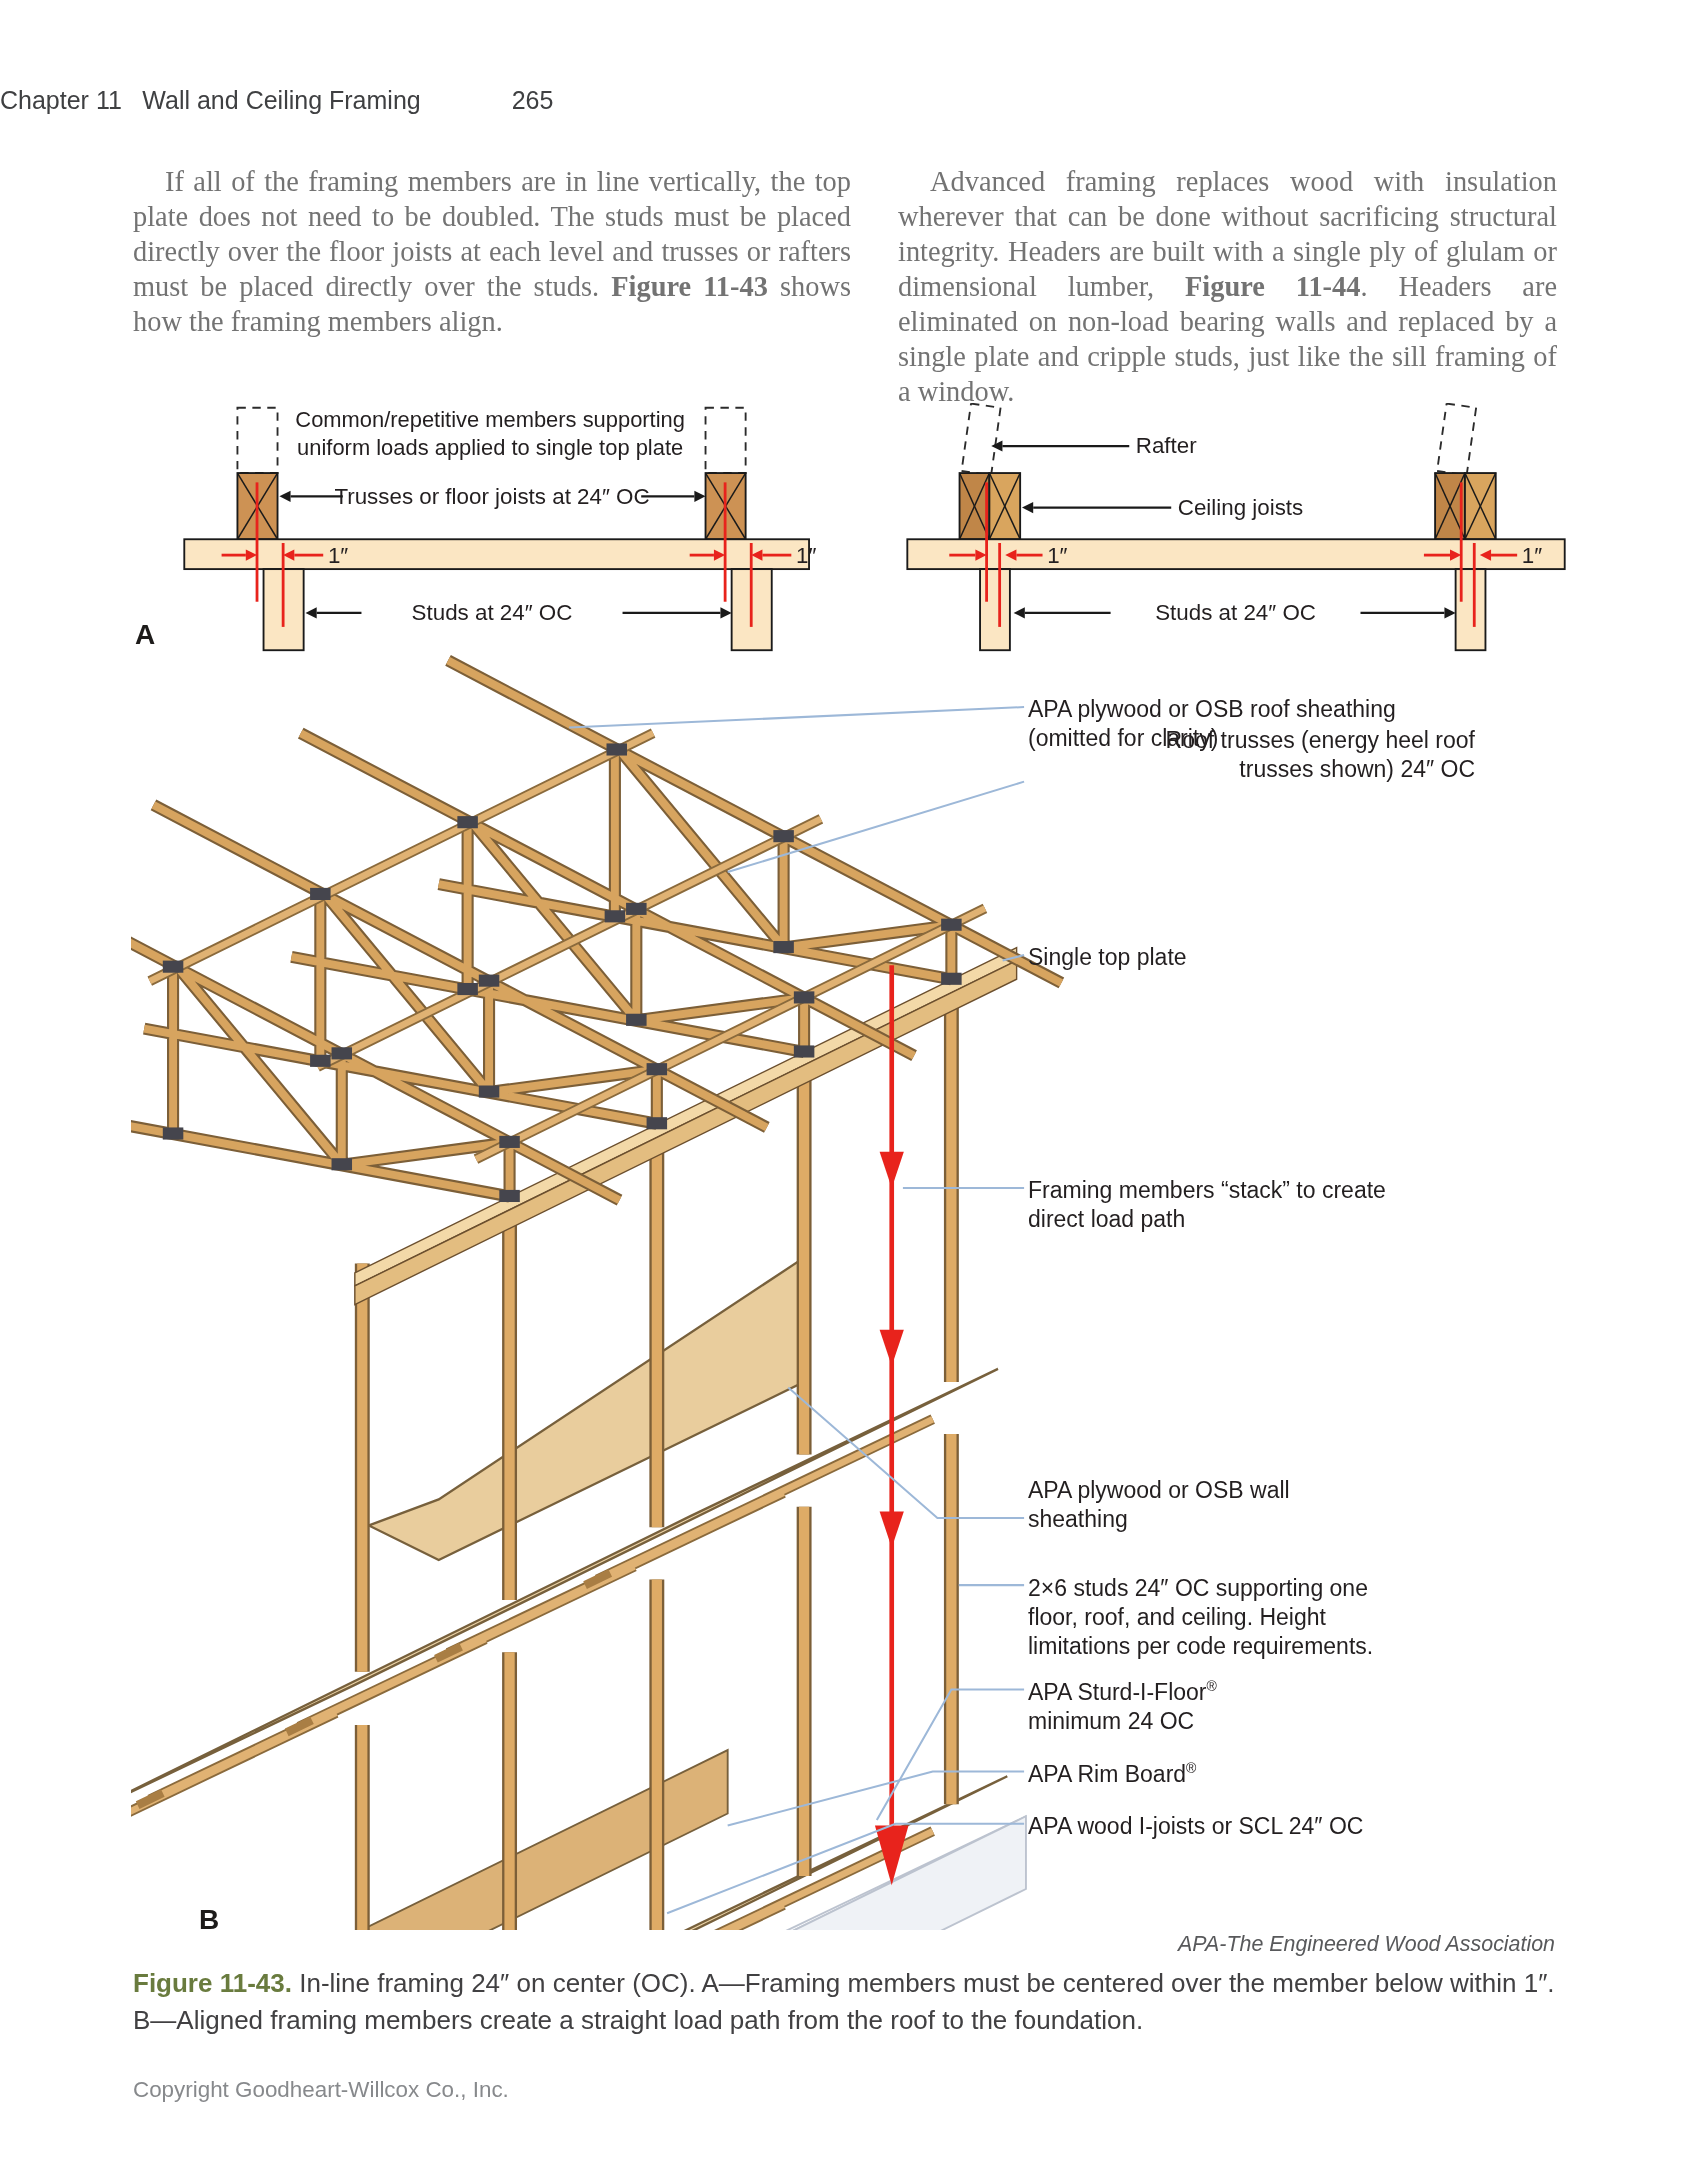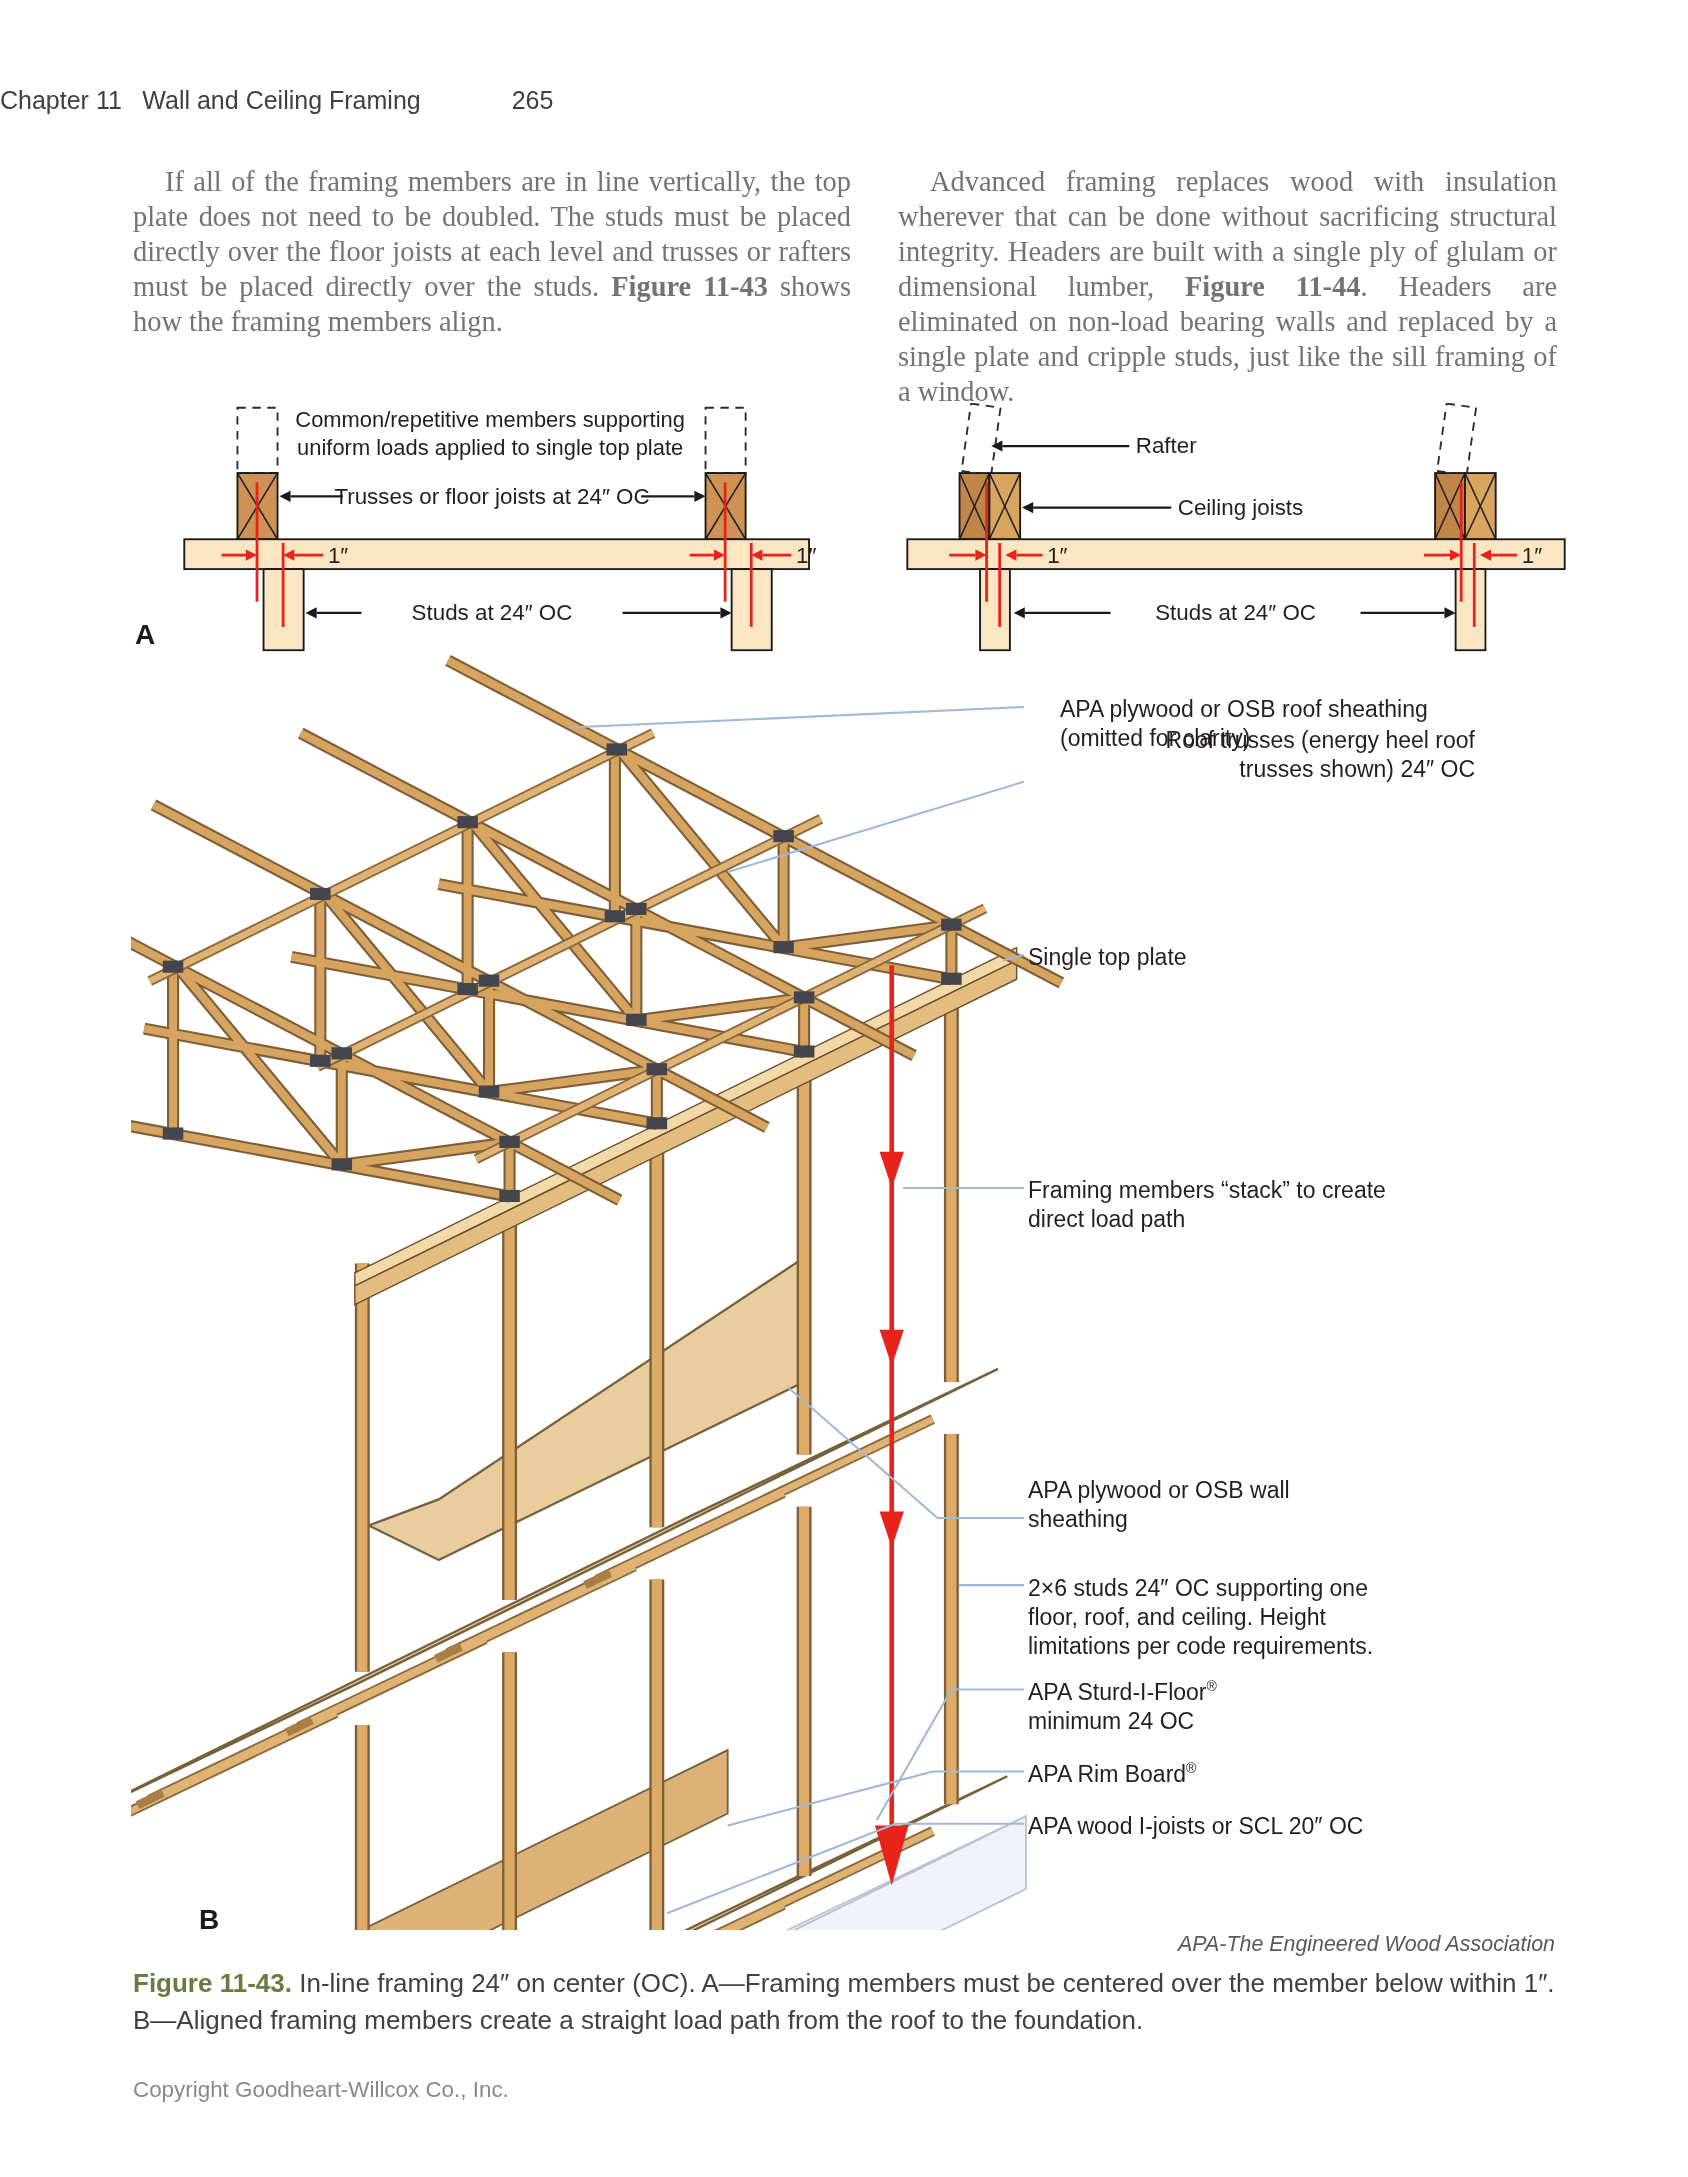--- a/index.html
+++ b/index.html
@@ -276,21 +276,21 @@
       <polyline class="leader" points="958,324 935,330"></polyline>
       <polyline class="leader" points="958,574 828,574"></polyline>
       <polyline class="leader" points="958,928 865,928 705,788"></polyline>
       <polyline class="leader" points="958,1000 888,1000"></polyline>
       <polyline class="leader" points="958,1112 880,1112 800,1252"></polyline>
       <polyline class="leader" points="958,1200 860,1200 640,1258"></polyline>
       <polyline class="leader" points="958,1256 820,1256 575,1352"></polyline>
     </g>
   </svg>
 
-  <div class="callout" style="top:695px;margin-left:32px;">
+  <div class="callout" style="top:695px;">
     <div>APA plywood or OSB roof sheathing</div>
     <div>(omitted for clarity)</div>
   </div>
   <div class="callout" style="top:726px;text-align:right;">
     <div>Roof trusses (energy heel roof</div>
     <div>trusses shown) 24″ OC</div>
   </div>
   <div class="callout" style="top:943px;">
     <div>Single top plate</div>
   </div>
@@ -308,21 +308,21 @@
     <div>limitations per code requirements.</div>
   </div>
   <div class="callout" style="top:1678px;">
     <div><span>APA Sturd-I-Floor</span><sup class="reg">®</sup></div>
     <div>minimum 24 OC</div>
   </div>
   <div class="callout" style="top:1760px;">
     <div><span>APA Rim Board</span><sup class="reg">®</sup></div>
   </div>
   <div class="callout" style="top:1812px;">
-    <div>APA wood I-joists or SCL 20″ OC</div>
+    <div>APA wood I-joists or SCL 24″ OC</div>
   </div>
 
   <div class="panel-label" style="left:199px;top:1904px;">B</div>
 
   <div class="credit">APA-The Engineered Wood Association</div>
   <div class="caption">
     <span class="fig">Figure 11-43.</span>
     <span>In-line framing 24″ on center (OC). A—Framing members must be centered over the member below within 1″. B—Aligned framing members create a straight load path from the roof to the foundation.</span>
   </div>
   <div class="copyright">Copyright Goodheart-Willcox Co., Inc.</div>

